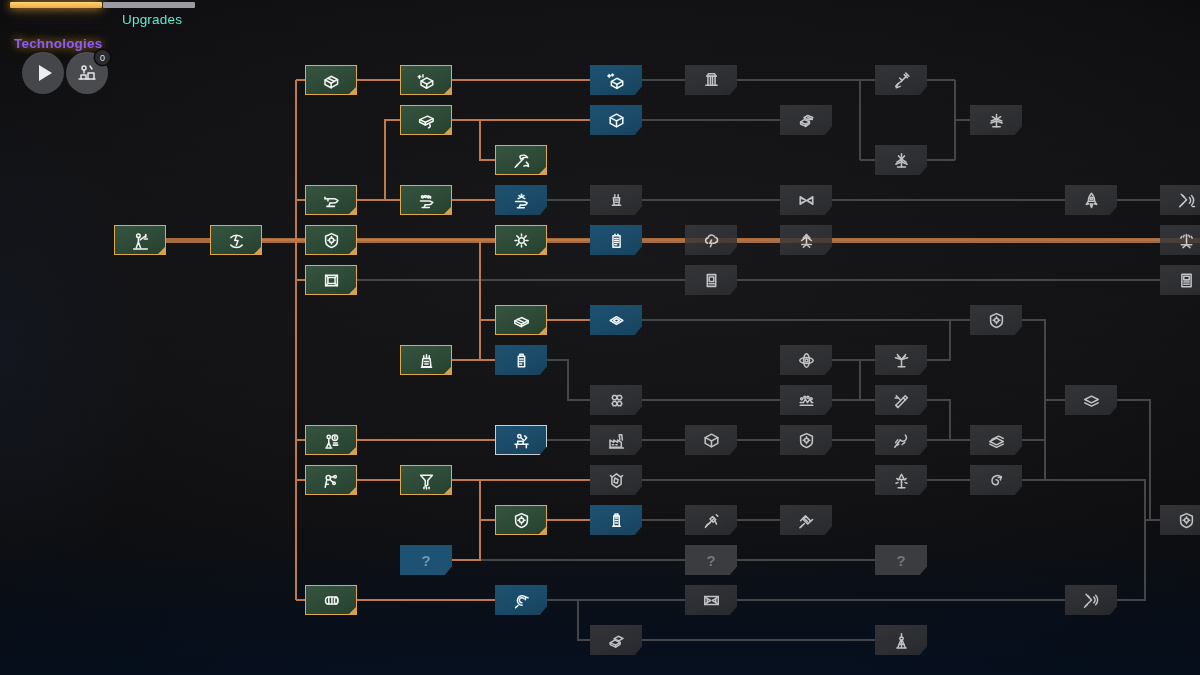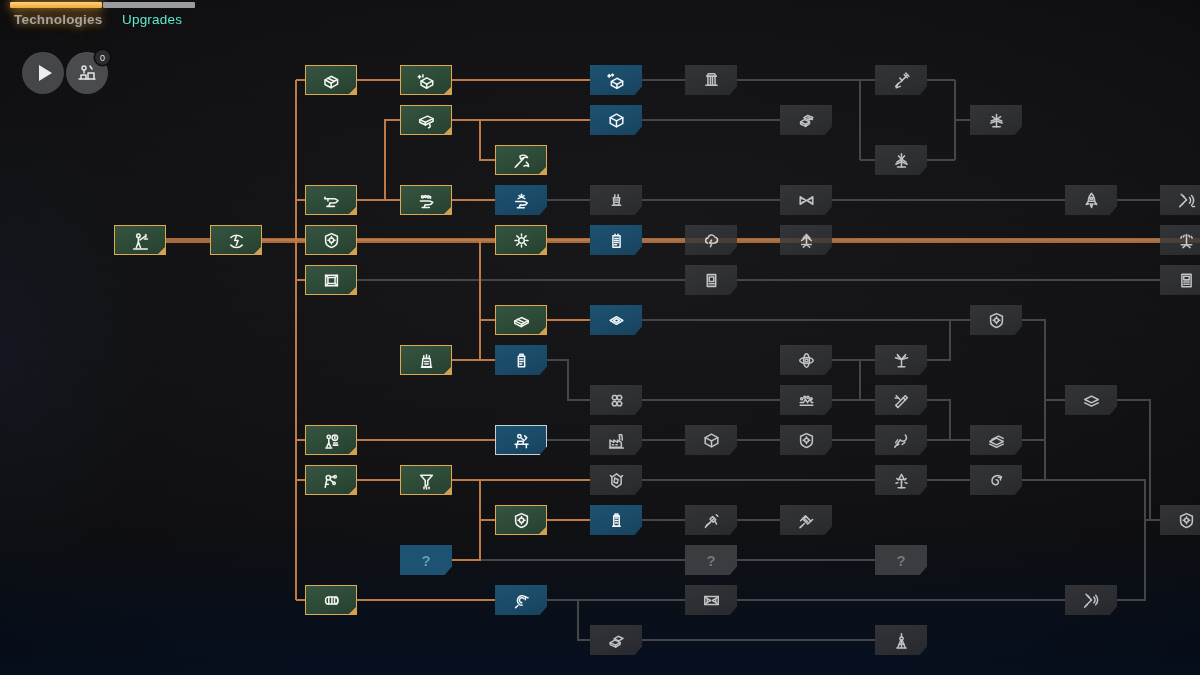--- a/index.html
+++ b/index.html
@@ -30,21 +30,21 @@
   
   .topstrip{position:absolute;left:0;top:0;height:675px;width:1200px;pointer-events:none;}
   .tabrail{position:absolute;left:10px;top:2px;height:6px;width:186px;}
   .tabrail .seg{position:absolute;top:0;height:6px;border-radius:1px;}
   .tabrail .seg.active{left:0;width:92px;background:linear-gradient(to bottom,#ffd27a,#f0a93c);
     box-shadow:0 0 8px rgba(240,169,60,.75),0 0 16px rgba(240,169,60,.35);}
   .tabrail .seg.idle{left:93px;width:92px;background:#9a9ba0;}
 
   .tabs{position:absolute;left:0;top:12px;height:30px;}
   .tab{position:absolute;top:0;font-size:13.5px;letter-spacing:.2px;white-space:nowrap;cursor:pointer;}
-  .tab.active{left:14px;color:#a3a3a3;text-shadow:0 0 9px rgba(242,174,70,.75),0 0 18px rgba(242,174,70,.3);font-weight:600;}
+  .tab.active{left:14px;color:#8b5cf6;text-shadow:0 0 9px rgba(242,174,70,.75),0 0 18px rgba(242,174,70,.3);font-weight:600;margin-top:24px;}
   .tab.idle{left:122px;color:#5eead4;font-weight:400;}
 
   .roundbtns{position:absolute;left:22px;top:52px;}
   .rbtn{position:absolute;top:0;width:42px;height:42px;border-radius:50%;
     background:#45464a;display:flex;align-items:center;justify-content:center;cursor:pointer;
     box-shadow:inset 0 1px 0 rgba(255,255,255,.07);}
   .rbtn.play{left:0;}
   .rbtn.queue{left:44px;background:#4a4b4f;}
   .play-tri{width:0;height:0;border-left:13px solid #eceef0;border-top:8px solid transparent;border-bottom:8px solid transparent;margin-left:4px;}
   .badge{position:absolute;right:-2px;top:-2px;width:15px;height:15px;border-radius:50%;

